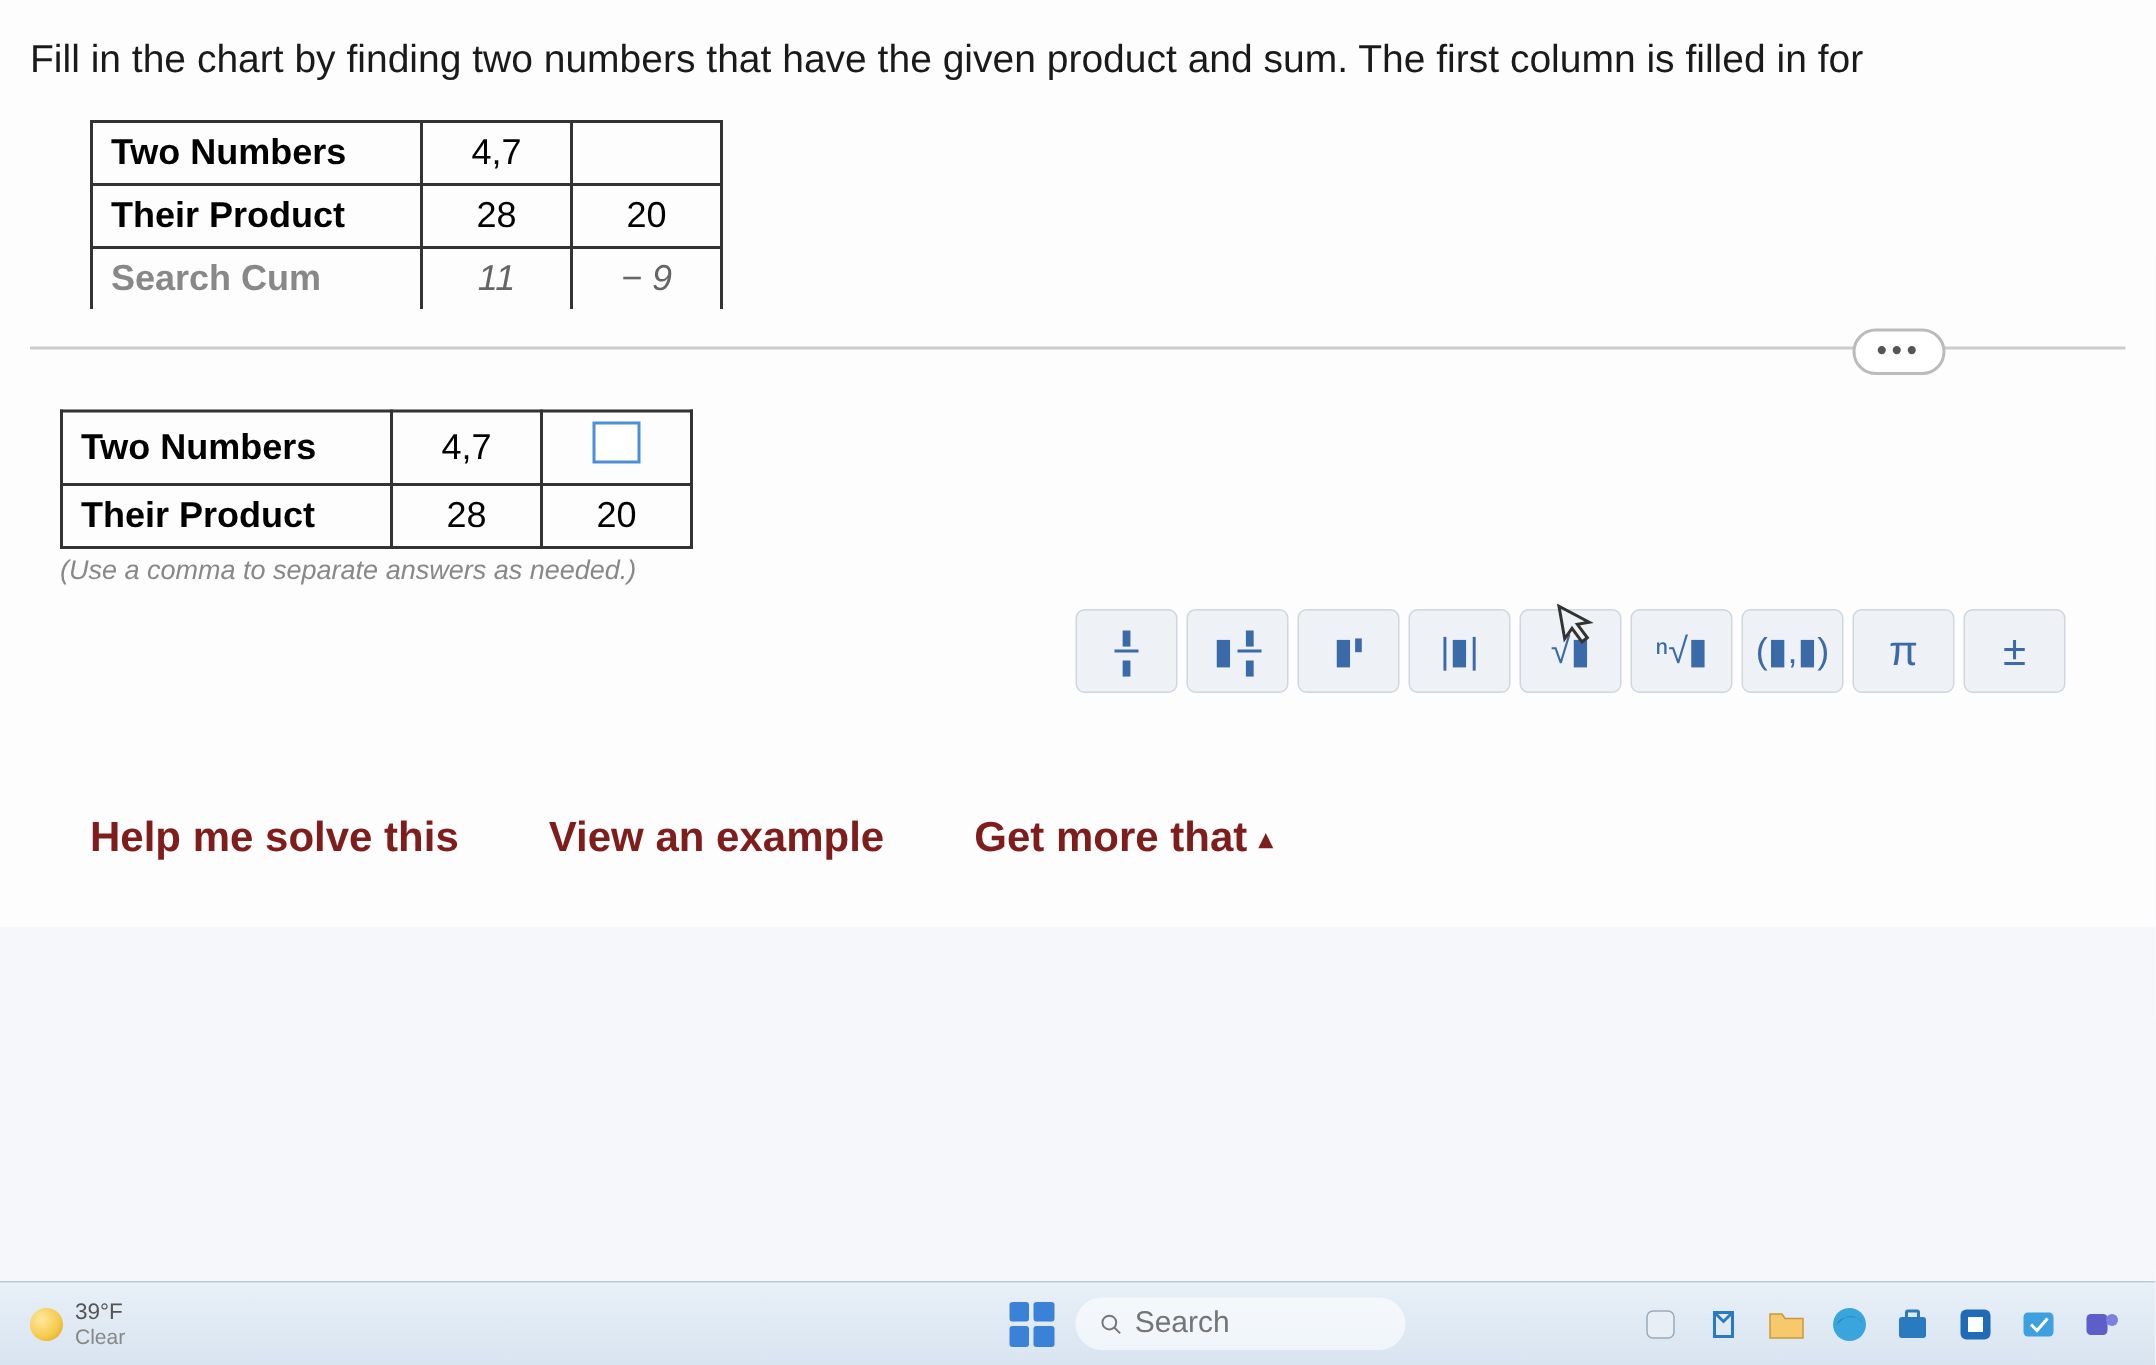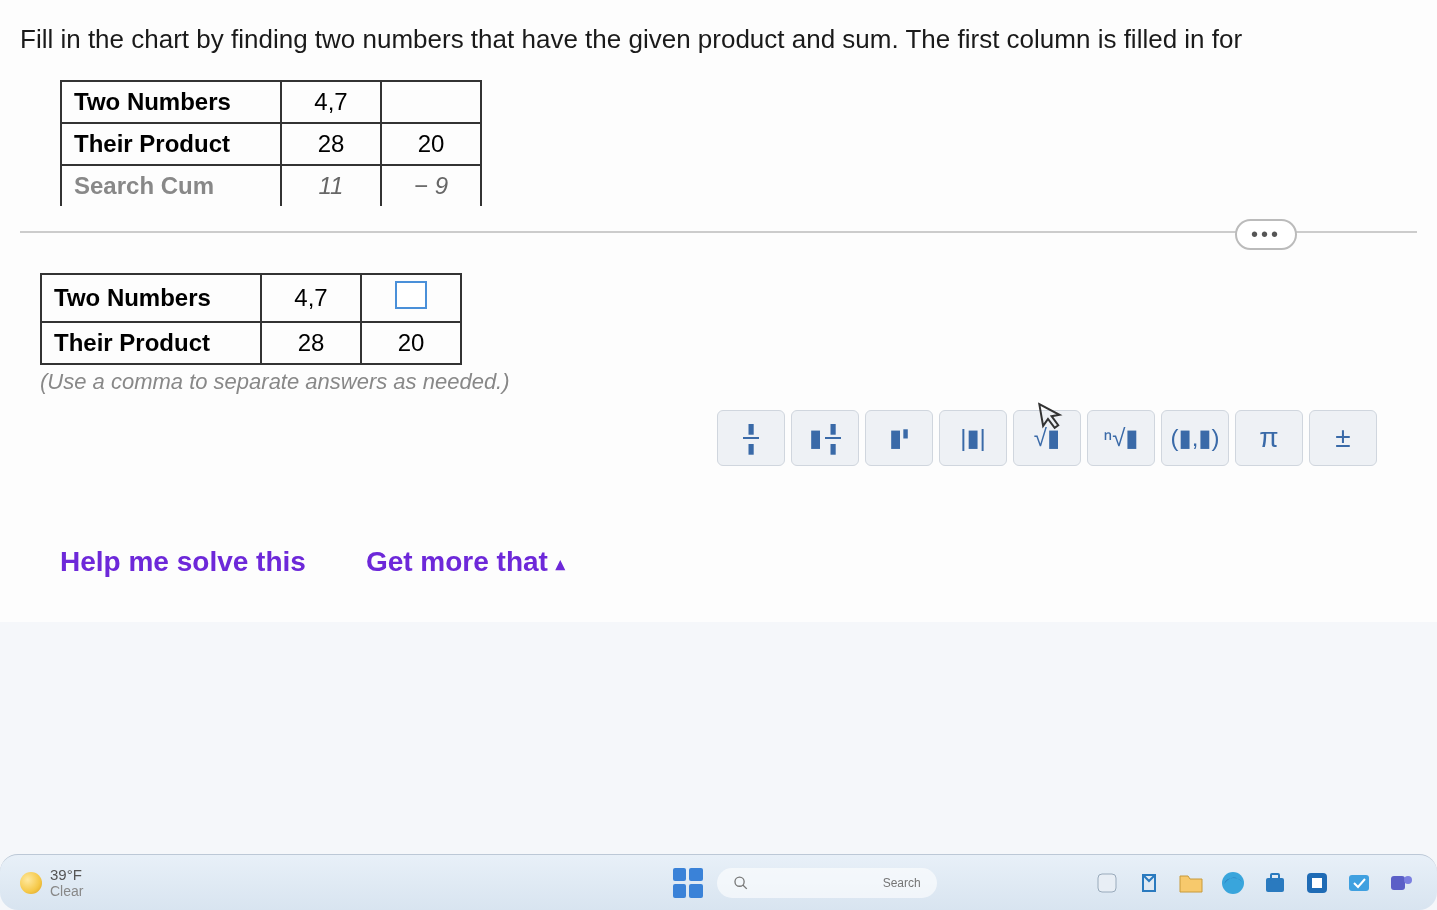--- a/index.html
+++ b/index.html
@@ -81,21 +81,21 @@
     .input-box {
       display: inline-block;
       width: 32px;
       height: 28px;
       border: 2px solid #4a90d9;
       background: #fff;
     }
     .hint-text {
       margin-left: 20px;
       margin-top: 4px;
-      font-size: 22px;
+      font-size: 18px;
       color: #888;
       font-style: italic;
     }
     .math-toolbar {
       margin-top: 15px;
       display: flex;
       justify-content: flex-end;
       gap: 6px;
       padding-right: 40px;
       padding-left: 440px;
@@ -121,38 +121,37 @@
       line-height: 1;
     }
     .math-btn .frac-top { border-bottom: 2px solid #3a6aa8; padding: 0 4px 2px; color:#3a6aa8; }
     .math-btn .frac-bot { padding: 2px 4px 0; color:#3a6aa8; }
     .helper-links {
       margin-top: 60px;
       padding: 20px 40px;
       display: flex;
       gap: 60px;
       font-size: 28px;
-      color: #6d28d9;
+      color: #7f1d1d;
       font-weight: bold;
     }
     .helper-links span { cursor: pointer; }
     .caret-up { font-size: 18px; vertical-align: middle; }
     .taskbar {
       position: absolute;
       bottom: 0;
       left: 0;
       right: 0;
       height: 56px;
       background: linear-gradient(to top, #d8e4f0, #e8f0f8);
       display: flex;
       align-items: center;
       padding: 0 20px;
       gap: 14px;
       border-top: 1px solid #bcc8d6;
-      border-radius: 18px;
     }
     .taskbar .weather {
       display: flex;
       align-items: center;
       gap: 8px;
       font-size: 15px;
       color: #555;
     }
     .taskbar .weather-icon {
       width: 22px; height: 22px;
@@ -177,24 +176,23 @@
       gap: 8px;
       background: rgba(255,255,255,0.6);
       border-radius: 20px;
       padding: 6px 16px;
       width: 220px;
     }
     .taskbar .search-wrap input {
       border: none;
       background: transparent;
       outline: none;
-      font-size: 12px;
+      font-size: 20px;
       color: #666;
       width: 100%;
-      text-align: right;
     }
     .taskbar .tray-icons {
       margin-left: auto;
       display: flex;
       gap: 10px;
       align-items: center;
     }
     .taskbar .tray-icons .ico {
       width: 32px; height: 32px;
       border-radius: 6px;
@@ -291,20 +289,21 @@
     <div class="math-btn">
       <span style="color:#3a6aa8;font-size:28px">π</span>
     </div>
     <div class="math-btn">
       <span style="color:#3a6aa8;font-size:28px">±</span>
     </div>
   </div>
 
   <div class="helper-links">
     <span>Help me solve this</span>
+    <span>View an example</span>
     <span>
       <span>Get more that</span> <span class="caret-up">▴</span>
     </span>
   </div>
 </div>
 
 <div class="cursor-pointer">
   <svg width="26" height="30" viewBox="0 0 26 30">
       <path d="M2 2 L2 24 L8 18 L13 28 L17 26 L12 16 L20 16 Z" fill="none" stroke="#333" stroke-width="2"></path>
     </svg>

